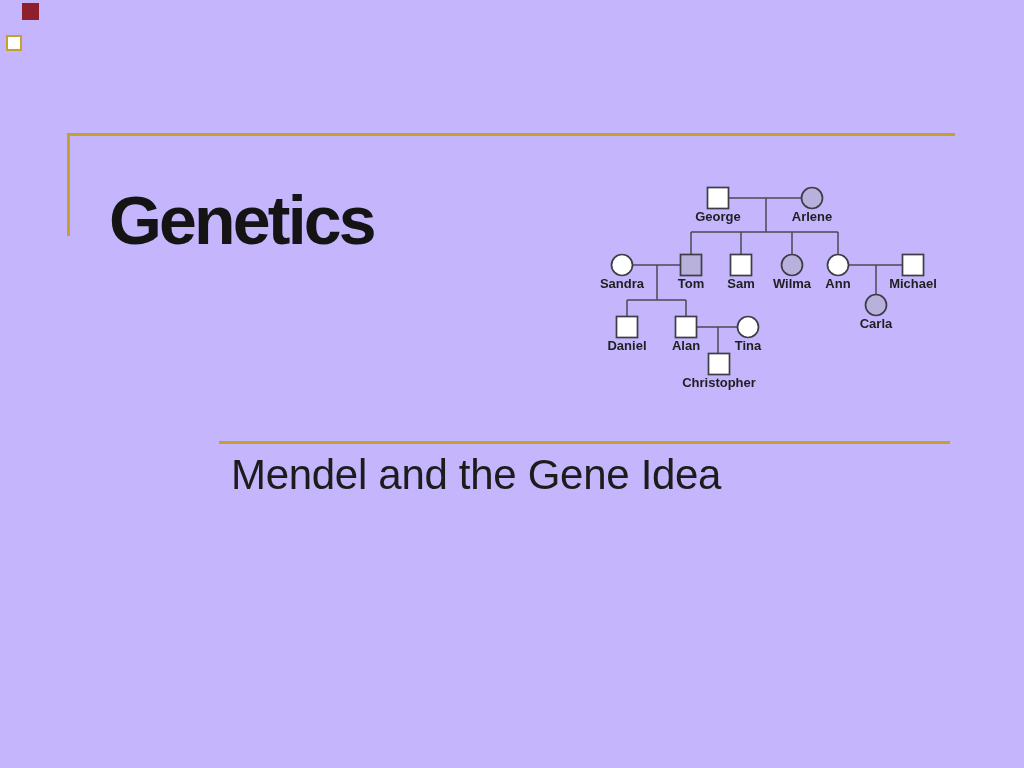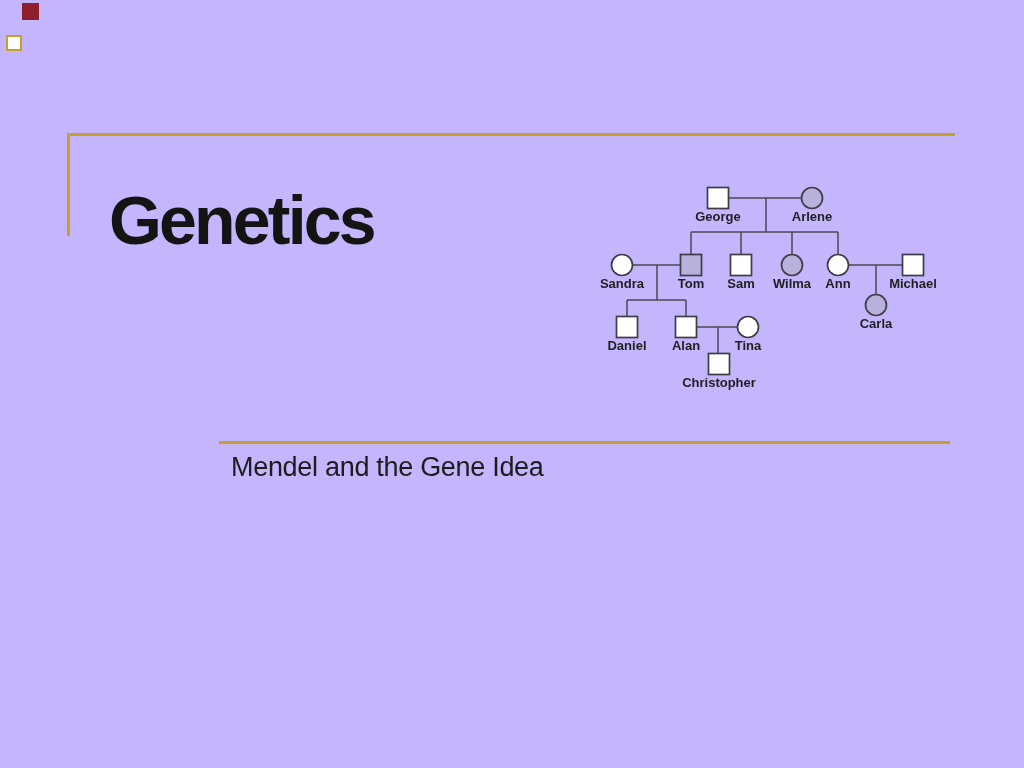--- a/index.html
+++ b/index.html
@@ -66,21 +66,21 @@
     left: 219px;
     top: 441px;
     width: 731px;
     height: 3px;
     background: var(--gold, #C6A02C);
   }
   .subtitle {
     position: absolute;
     left: 231px;
     top: 454px;
-    font-size: 27px;
+    font-size: 42px;
     font-weight: normal;
     line-height: 1;
     letter-spacing: -0.3px;
     color: #1c1c1c;
     white-space: nowrap;
   }
   .pedigree {
     position: absolute;
     left: 595px;
     top: 180px;

